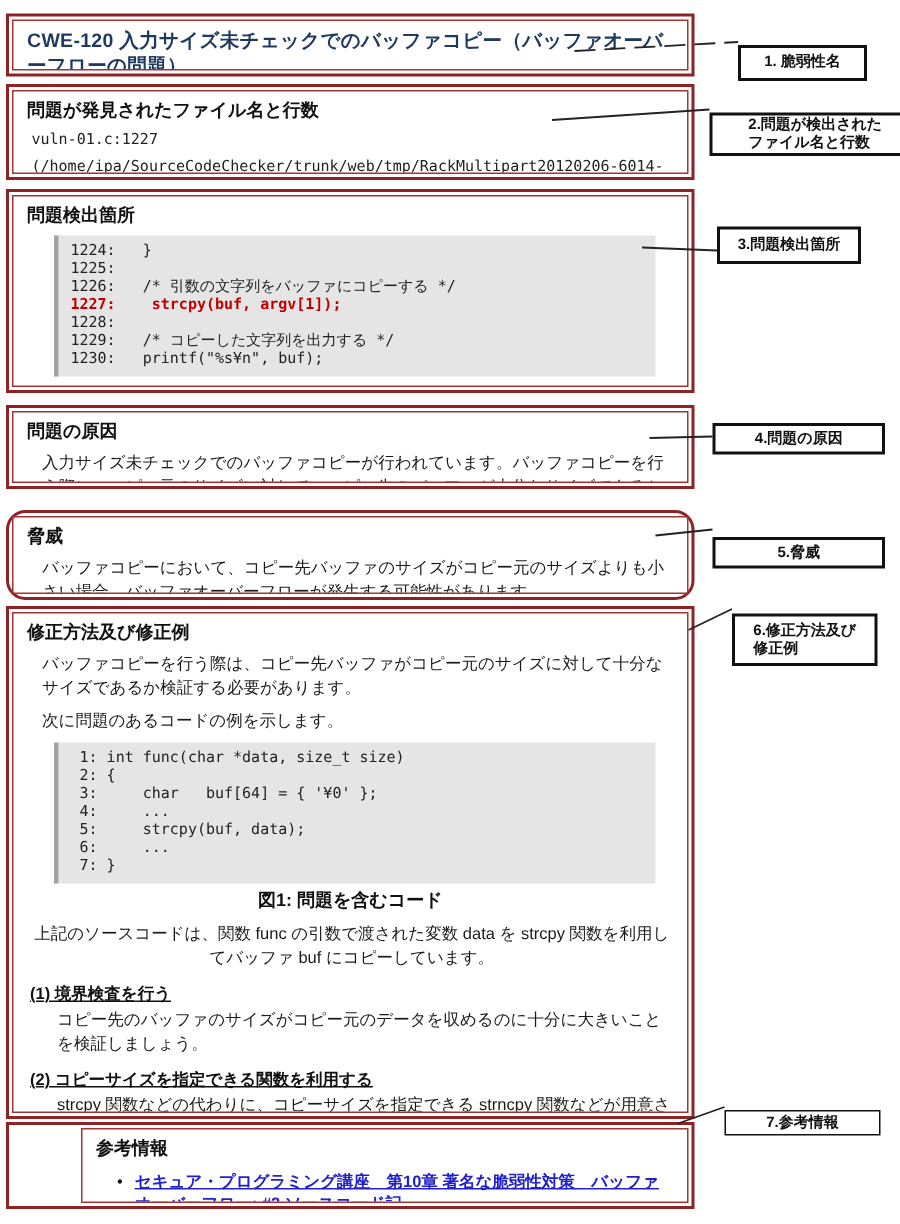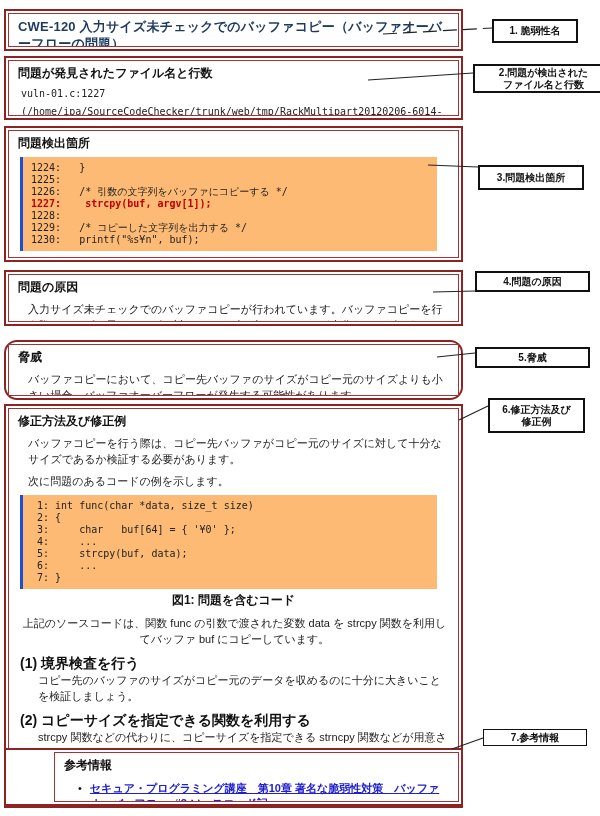--- a/index.html
+++ b/index.html
@@ -28,51 +28,52 @@
     font-size:11px;line-height:16px;color:#1a1a1a;margin:6px 0 0 10px;
   }
   .mono-small{
     font-family:"DejaVu Sans Mono","Liberation Mono",monospace;
     font-size:10px;line-height:14px;color:#222;margin-left:3px;
   }
   .file-line{margin-top:6px;}
   .file-path{margin-top:4px;}
   
   .code-block{
-    margin:6px 12px 0 2px;background:#fdba74;
-    border-left:3px solid #1d4ed8;padding:5px 8px;
+    margin:6px 12px 0 18px;background:#e5e5e5;
+    border-left:3px solid #a3a3a3;padding:5px 8px;
   }
   .code-line{
     font-family:"DejaVu Sans Mono","Liberation Mono",monospace;
     font-size:10px;line-height:12px;color:#222;white-space:pre;
   }
   .code-line.hl{color:#c00000;font-weight:bold;}
   .fig-caption{
     text-align:center;font-size:12px;font-weight:bold;color:#111;
     margin-top:3px;
   }
   .list-title{
-    font-size:14px;font-weight:bold;color:#111;margin:9px 0 0 2px;line-height:15px;
+    font-size:11px;font-weight:bold;color:#111;margin:9px 0 0 2px;line-height:15px;text-decoration:underline;
   }
   .list-body{
     font-size:11px;line-height:16px;color:#1a1a1a;margin:1px 0 0 20px;
   }
   
   .ref-row{display:flex;margin:8px 0 0 14px;align-items:flex-start;}
   .bullet{font-size:11px;line-height:15px;margin-right:8px;color:#111;}
   .ref-link{
     font-size:11px;line-height:15px;color:#2020cc;font-weight:600;
     text-decoration:underline;cursor:pointer;
   }
   
   .callout{
     position:absolute;box-sizing:border-box;border:2px solid #111;background:#fff;
-    display:flex;align-items:center;justify-content:center;text-align:center;
+    display:flex;align-items:center;justify-content:center;
     font-size:10px;font-weight:bold;color:#111;line-height:12px;
     white-space:pre-line;
+    margin-top:11px;
   }
   .callout.thin{border-width:1px;}
   
   #connectors{position:absolute;left:0;top:0;pointer-events:none;}
 </style>
 </head>
 <body>
 
 <div class="sec" style="top:9px;height:42px;">
   <div class="sec-inner">
@@ -110,21 +111,21 @@
   </div>
 </div>
 
 <div class="sec" style="top:340px;height:60px;border-radius:13px;">
   <div class="sec-inner">
     <div class="sec-heading">脅威</div>
     <div class="body-text">バッファコピーにおいて、コピー先バッファのサイズがコピー元のサイズよりも小さい場合、バッファオーバーフローが発生する可能性があります。</div>
   </div>
 </div>
 
-<div class="sec" style="top:404px;height:404px;">
+<div class="sec" style="top:404px;height:342px;">
   <div class="sec-inner">
     <div class="sec-heading">修正方法及び修正例</div>
     <div class="body-text">バッファコピーを行う際は、コピー先バッファがコピー元のサイズに対して十分なサイズであるか検証する必要があります。</div>
     <div class="body-text">次に問題のあるコードの例を示します。</div>
     <div class="code-block">
       <div class="code-line"> 1: int func(char *data, size_t size)</div>
       <div class="code-line"> 2: {</div>
       <div class="code-line"> 3:     char   buf[64] = { '¥0' };</div>
       <div class="code-line"> 4:     ...</div>
       <div class="code-line"> 5:     strcpy(buf, data);</div>
@@ -146,21 +147,21 @@
     <div class="ref-row">
       <span class="bullet">•</span>
       <span class="ref-link">セキュア・プログラミング講座　第10章 著名な脆弱性対策　バッファオーバーフロー: #2 ソースコード記</span>
     </div>
   </div>
 </div>
 
 <div class="callout" style="left:492px;top:19px;width:86px;height:24px;">1. 脆弱性名</div>
 <div class="callout" style="left:473px;top:64px;width:141px;height:29px;">2.問題が検出された
 ファイル名と行数</div>
-<div class="callout" style="left:478px;top:165px;width:106px;height:25px;">3.問題検出箇所</div>
+<div class="callout" style="left:478px;top:140px;width:96px;height:25px;">3.問題検出箇所</div>
 <div class="callout" style="left:475px;top:271px;width:115px;height:21px;">4.問題の原因</div>
 <div class="callout" style="left:475px;top:347px;width:115px;height:21px;">5.脅威</div>
 <div class="callout" style="left:488px;top:398px;width:97px;height:35px;">6.修正方法及び
 修正例</div>
 <div class="callout thin" style="left:483px;top:729px;width:104px;height:17px;">7.参考情報</div>
 
 <svg id="connectors" width="600" height="816" viewBox="0 0 600 816">
   <line x1="383" y1="34" x2="492" y2="28" stroke="#222" stroke-width="1.2" stroke-dasharray="14 6"></line>
   <line x1="368" y1="80" x2="473" y2="73" stroke="#222" stroke-width="1.2"></line>
   <line x1="428" y1="165" x2="478" y2="167" stroke="#222" stroke-width="1.2"></line>

